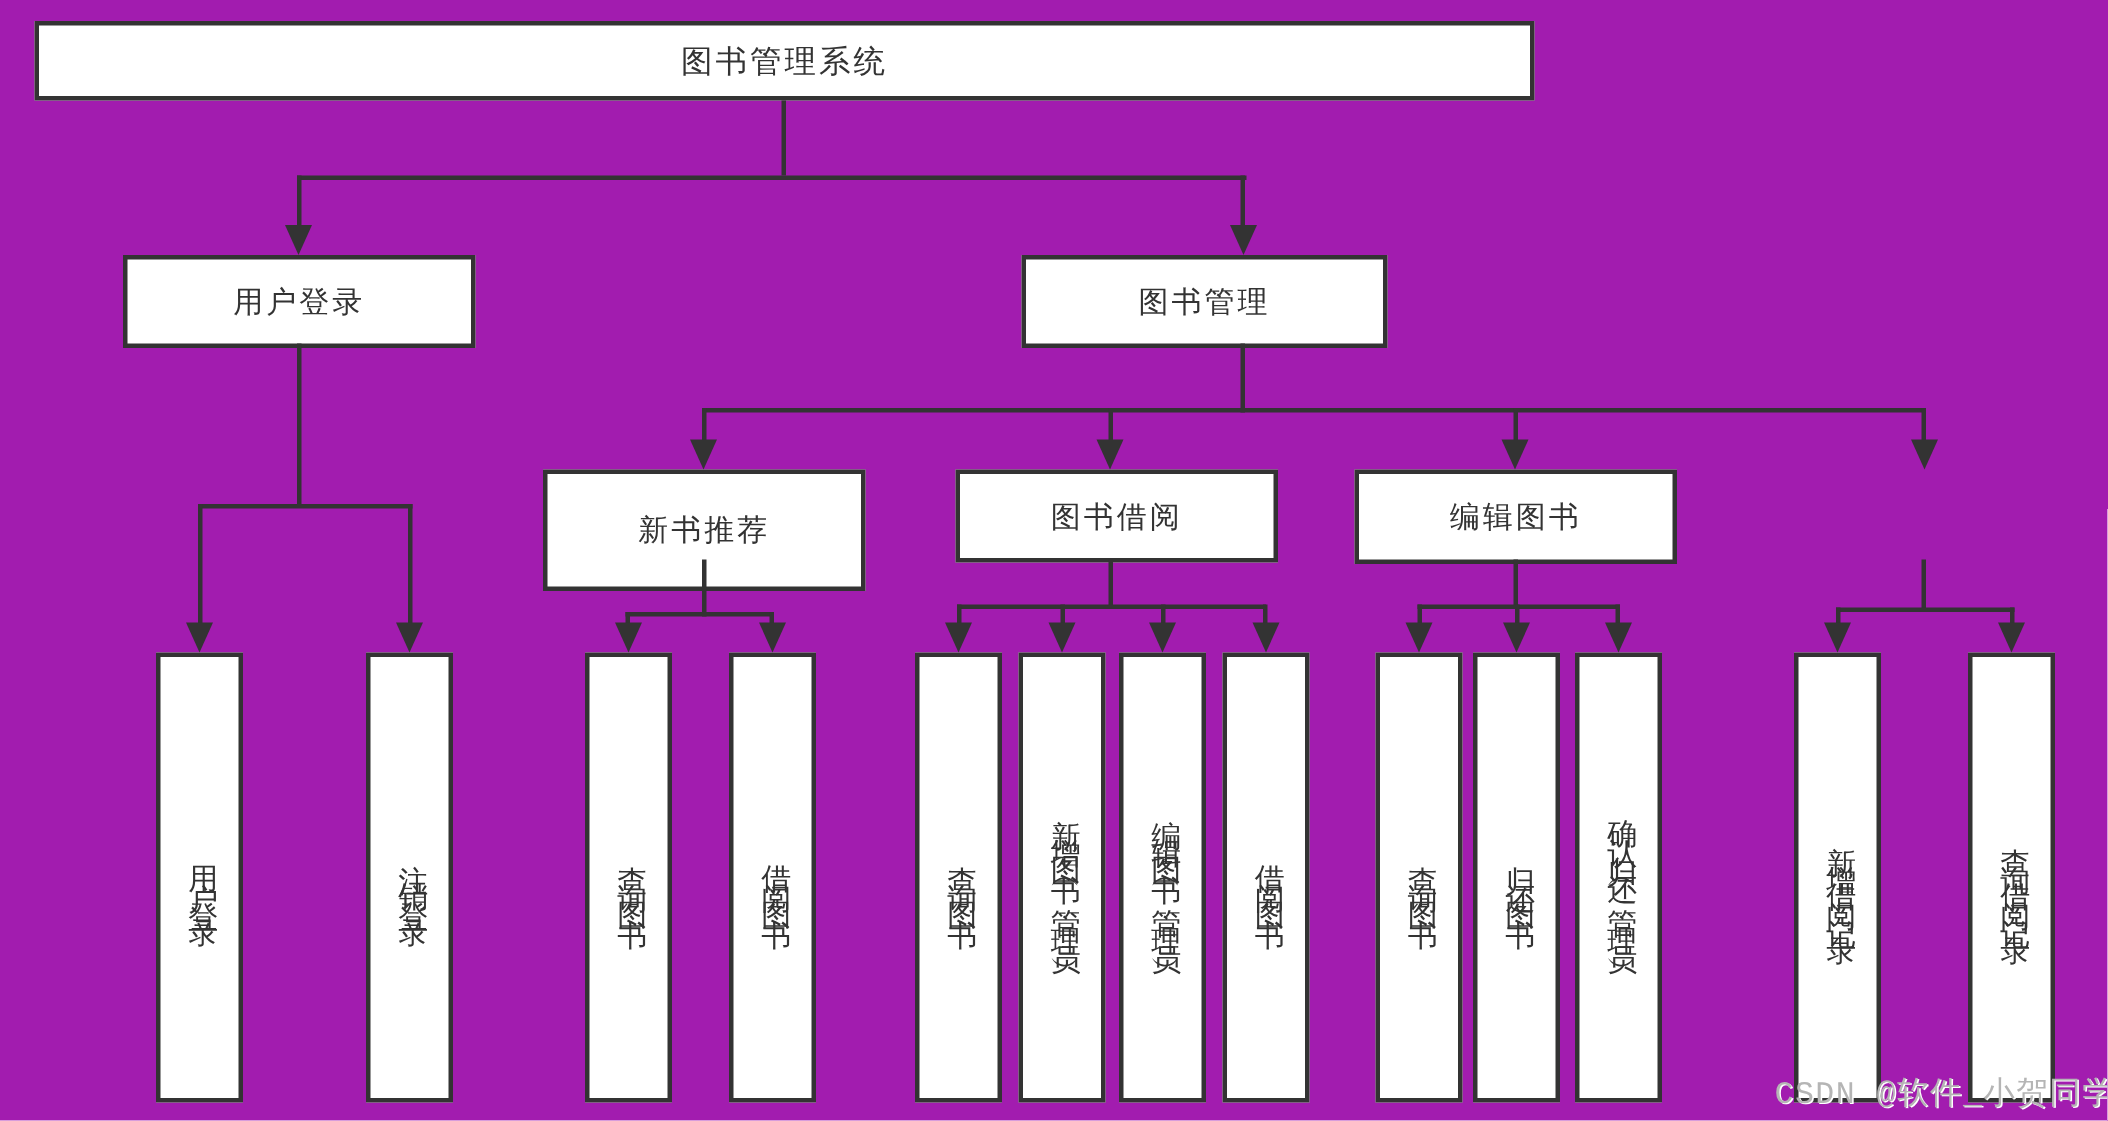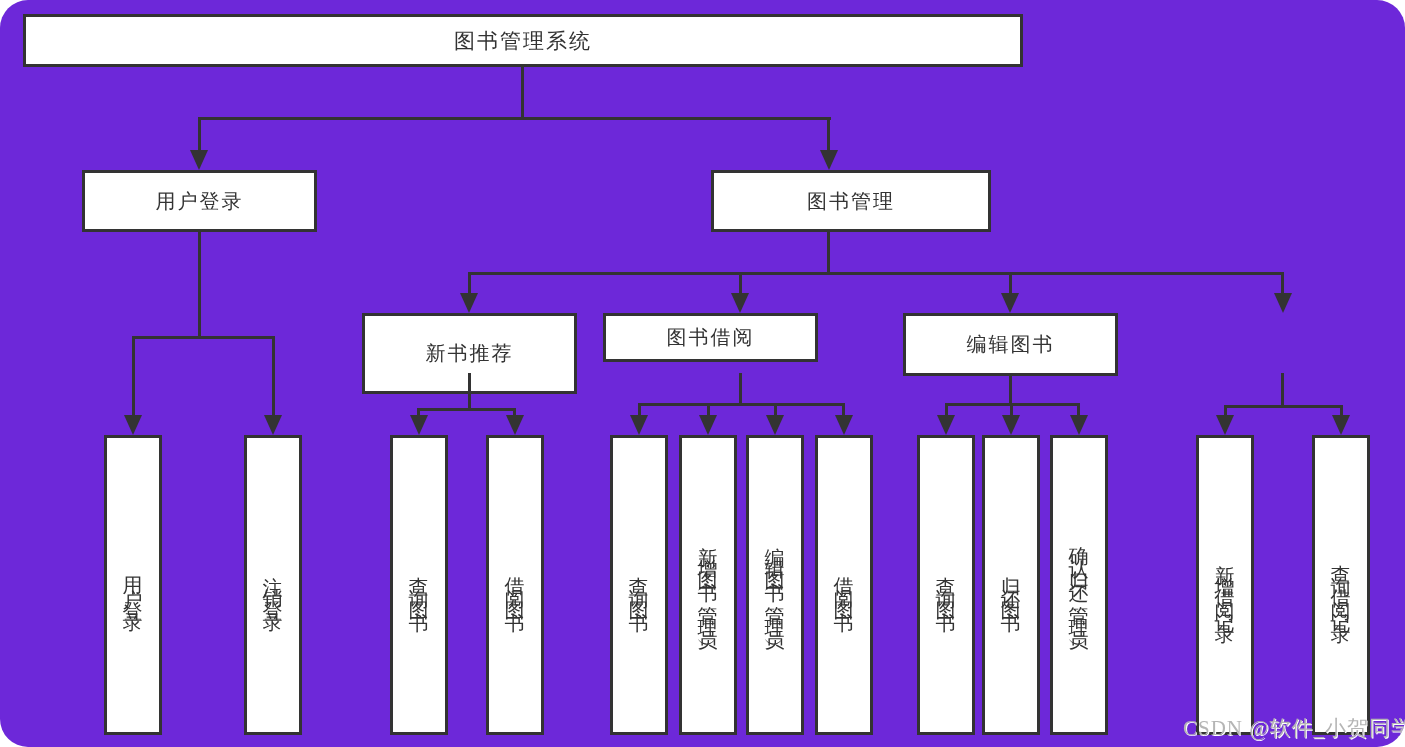--- a/index.html
+++ b/index.html
@@ -1,22 +1,21 @@
 <!DOCTYPE html>
 <html><head>
 <meta charset="utf-8">
 <title>Diagram</title>
 <style>
   html,body { margin:0; padding:0; background:#ffffff; }
   .stage {
     position:relative; width:1405px; height:747px;
-    background:#6d28d9; overflow:hidden;
-    font-family:Liberation Serif, serif;
+    background:#a21caf; overflow:hidden;
+    font-family:Liberation Mono, monospace;
     color:#333333;
-    border-radius:28px;
   }
   .node {
     position:absolute; box-sizing:border-box;
     border:3px solid #333333; background:#ffffff;
     display:flex; align-items:center; justify-content:center;
   }
   .htext { font-size:20px; letter-spacing:2px; color:#333333; white-space:nowrap; }
   .root .htext { font-size:21px; }
   .vtext {
     writing-mode:vertical-rl; text-orientation:mixed;
@@ -40,28 +39,28 @@
 
 <div class="stage">
 
   <div class="node root" style="left:23px;top:14px;width:1000px;height:53px">
     <span class="htext">图书管理系统</span>
   </div>
 
   <div class="node" style="left:82px;top:170px;width:235px;height:62px">
     <span class="htext">用户登录</span>
   </div>
-  <div class="node" style="left:711px;top:170px;width:280px;height:62px">
+  <div class="node" style="left:681px;top:170px;width:244px;height:62px">
     <span class="htext">图书管理</span>
   </div>
 
   <div class="node" style="left:362px;top:313px;width:215px;height:81px">
     <span class="htext">新书推荐</span>
   </div>
-  <div class="node" style="left:603px;top:313px;width:215px;height:49px">
+  <div class="node" style="left:637px;top:313px;width:215px;height:62px">
     <span class="htext">图书借阅</span>
   </div>
   <div class="node" style="left:903px;top:313px;width:215px;height:63px">
     <span class="htext">编辑图书</span>
   </div>
 
   <div class="node" style="left:104px;top:435px;width:58px;height:300px">
     <span class="vtext">用户登录</span>
   </div>
   <div class="node" style="left:244px;top:435px;width:58px;height:300px">

